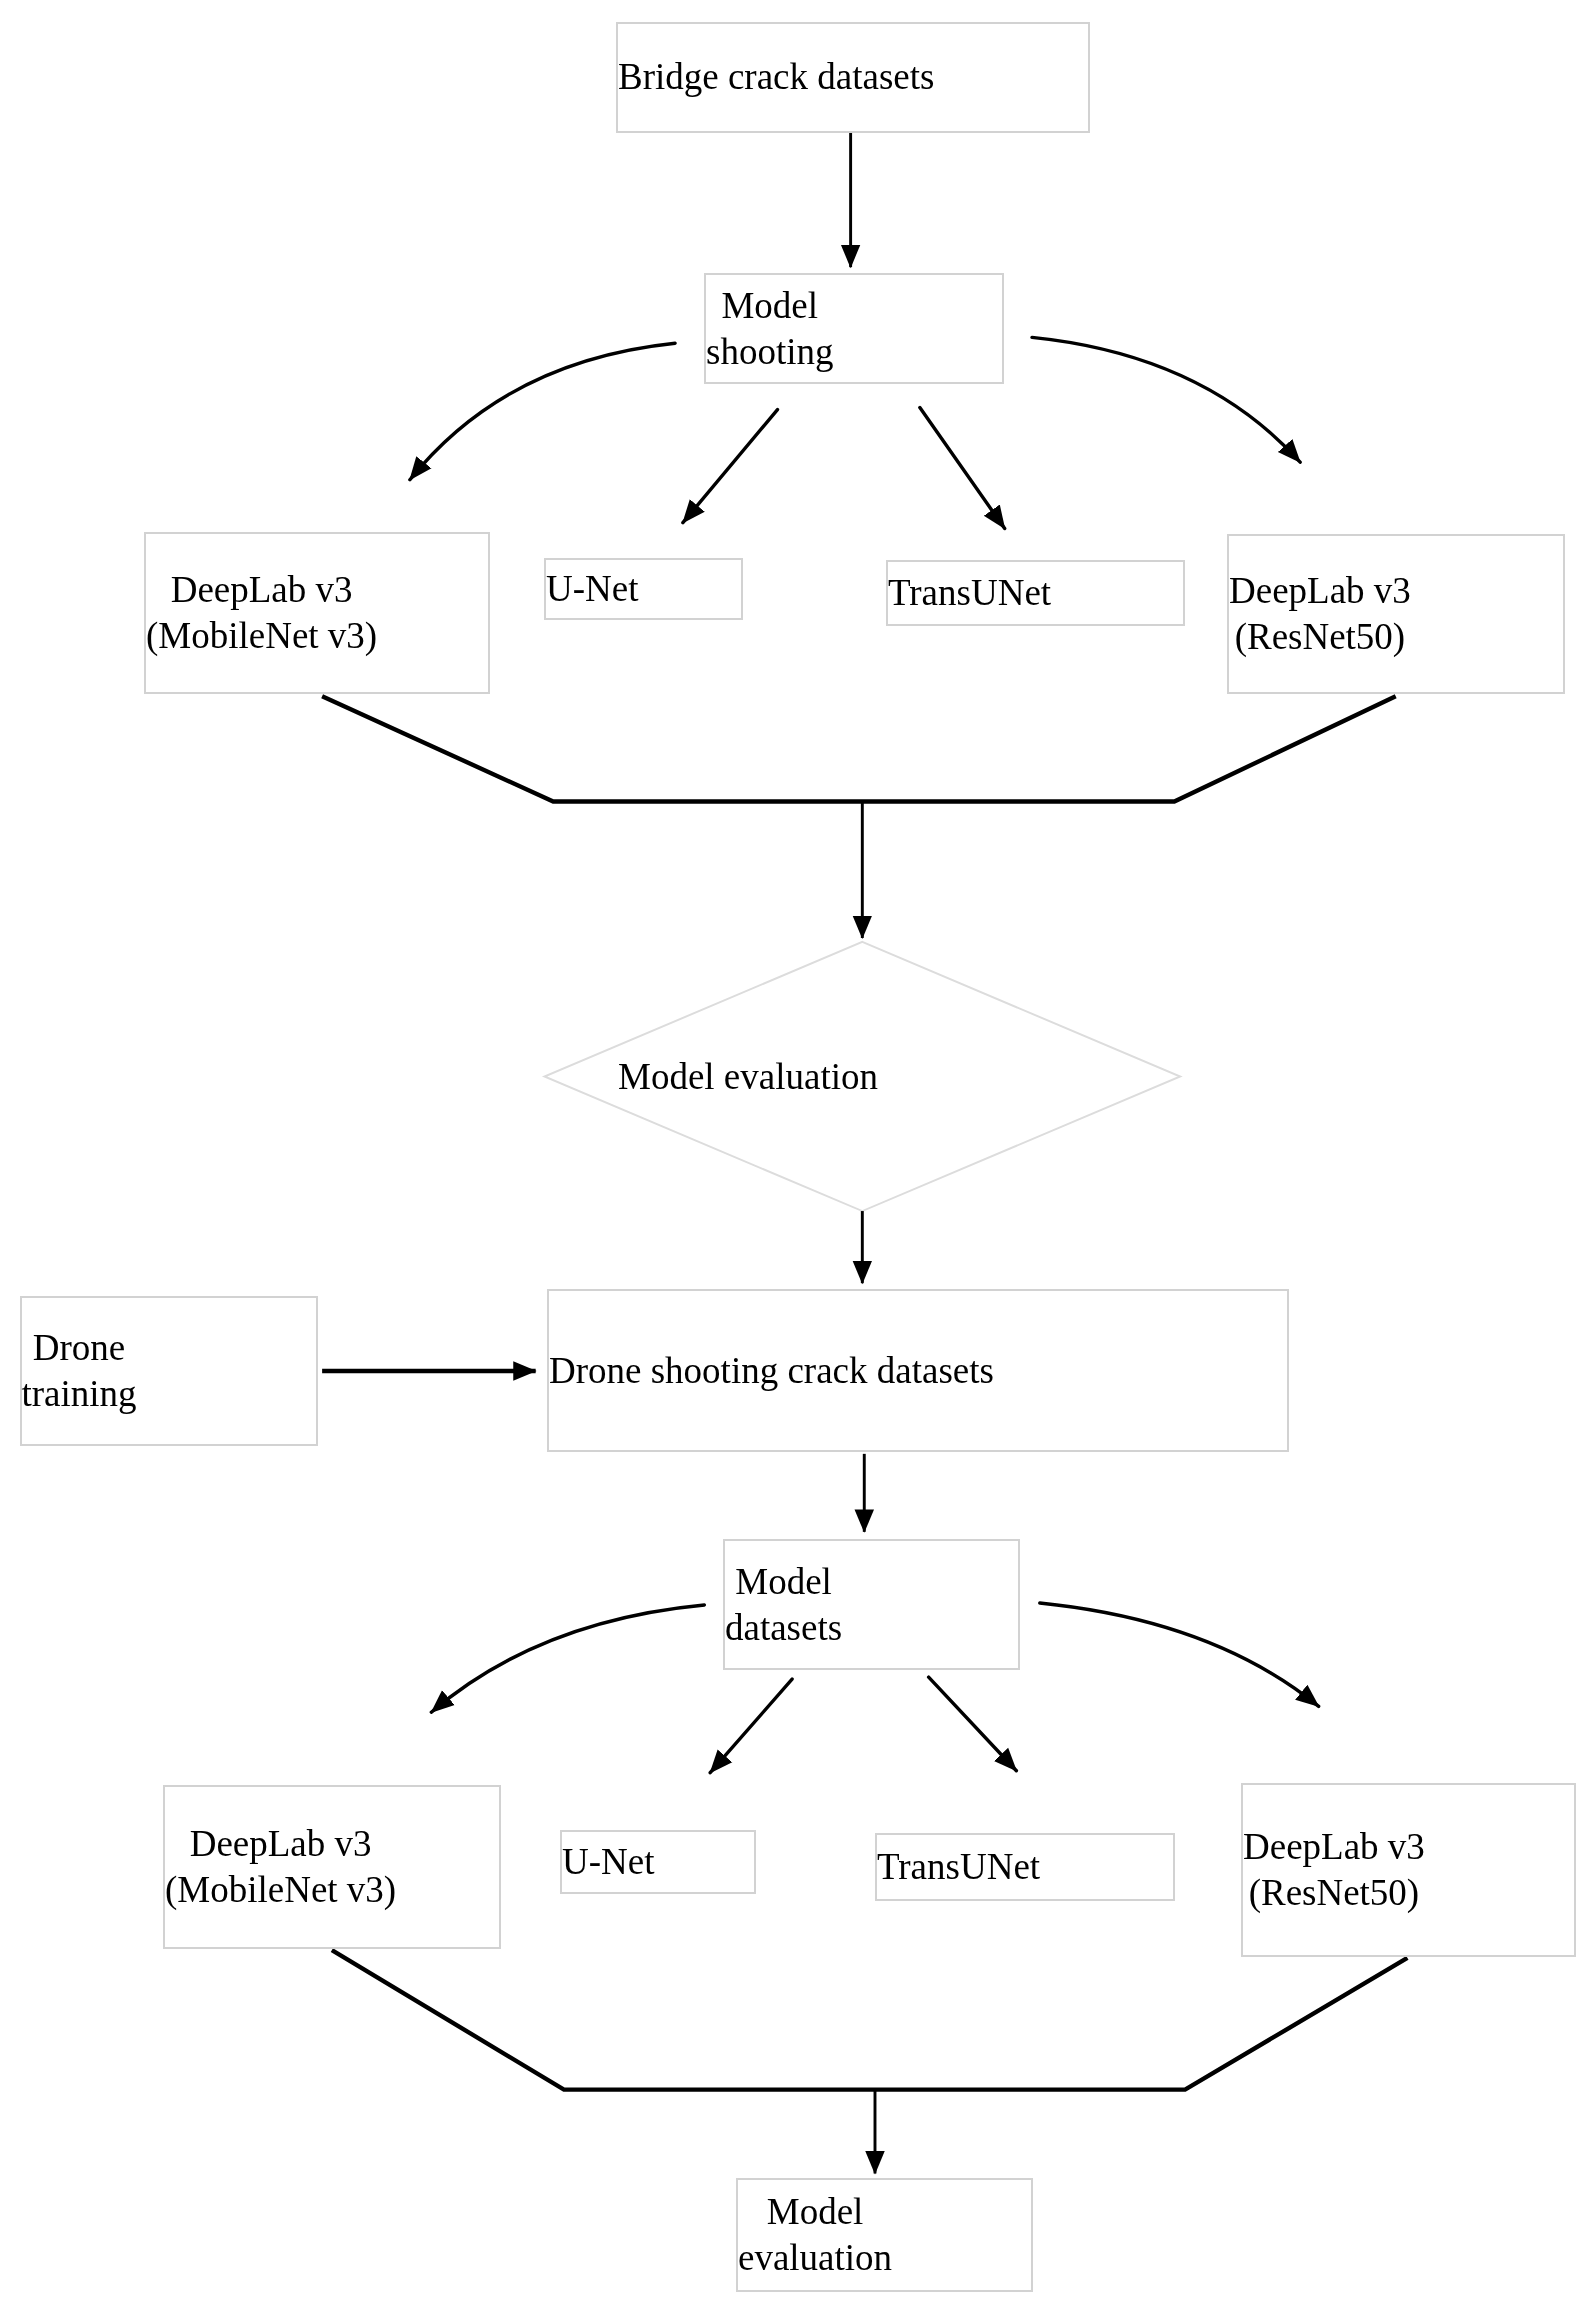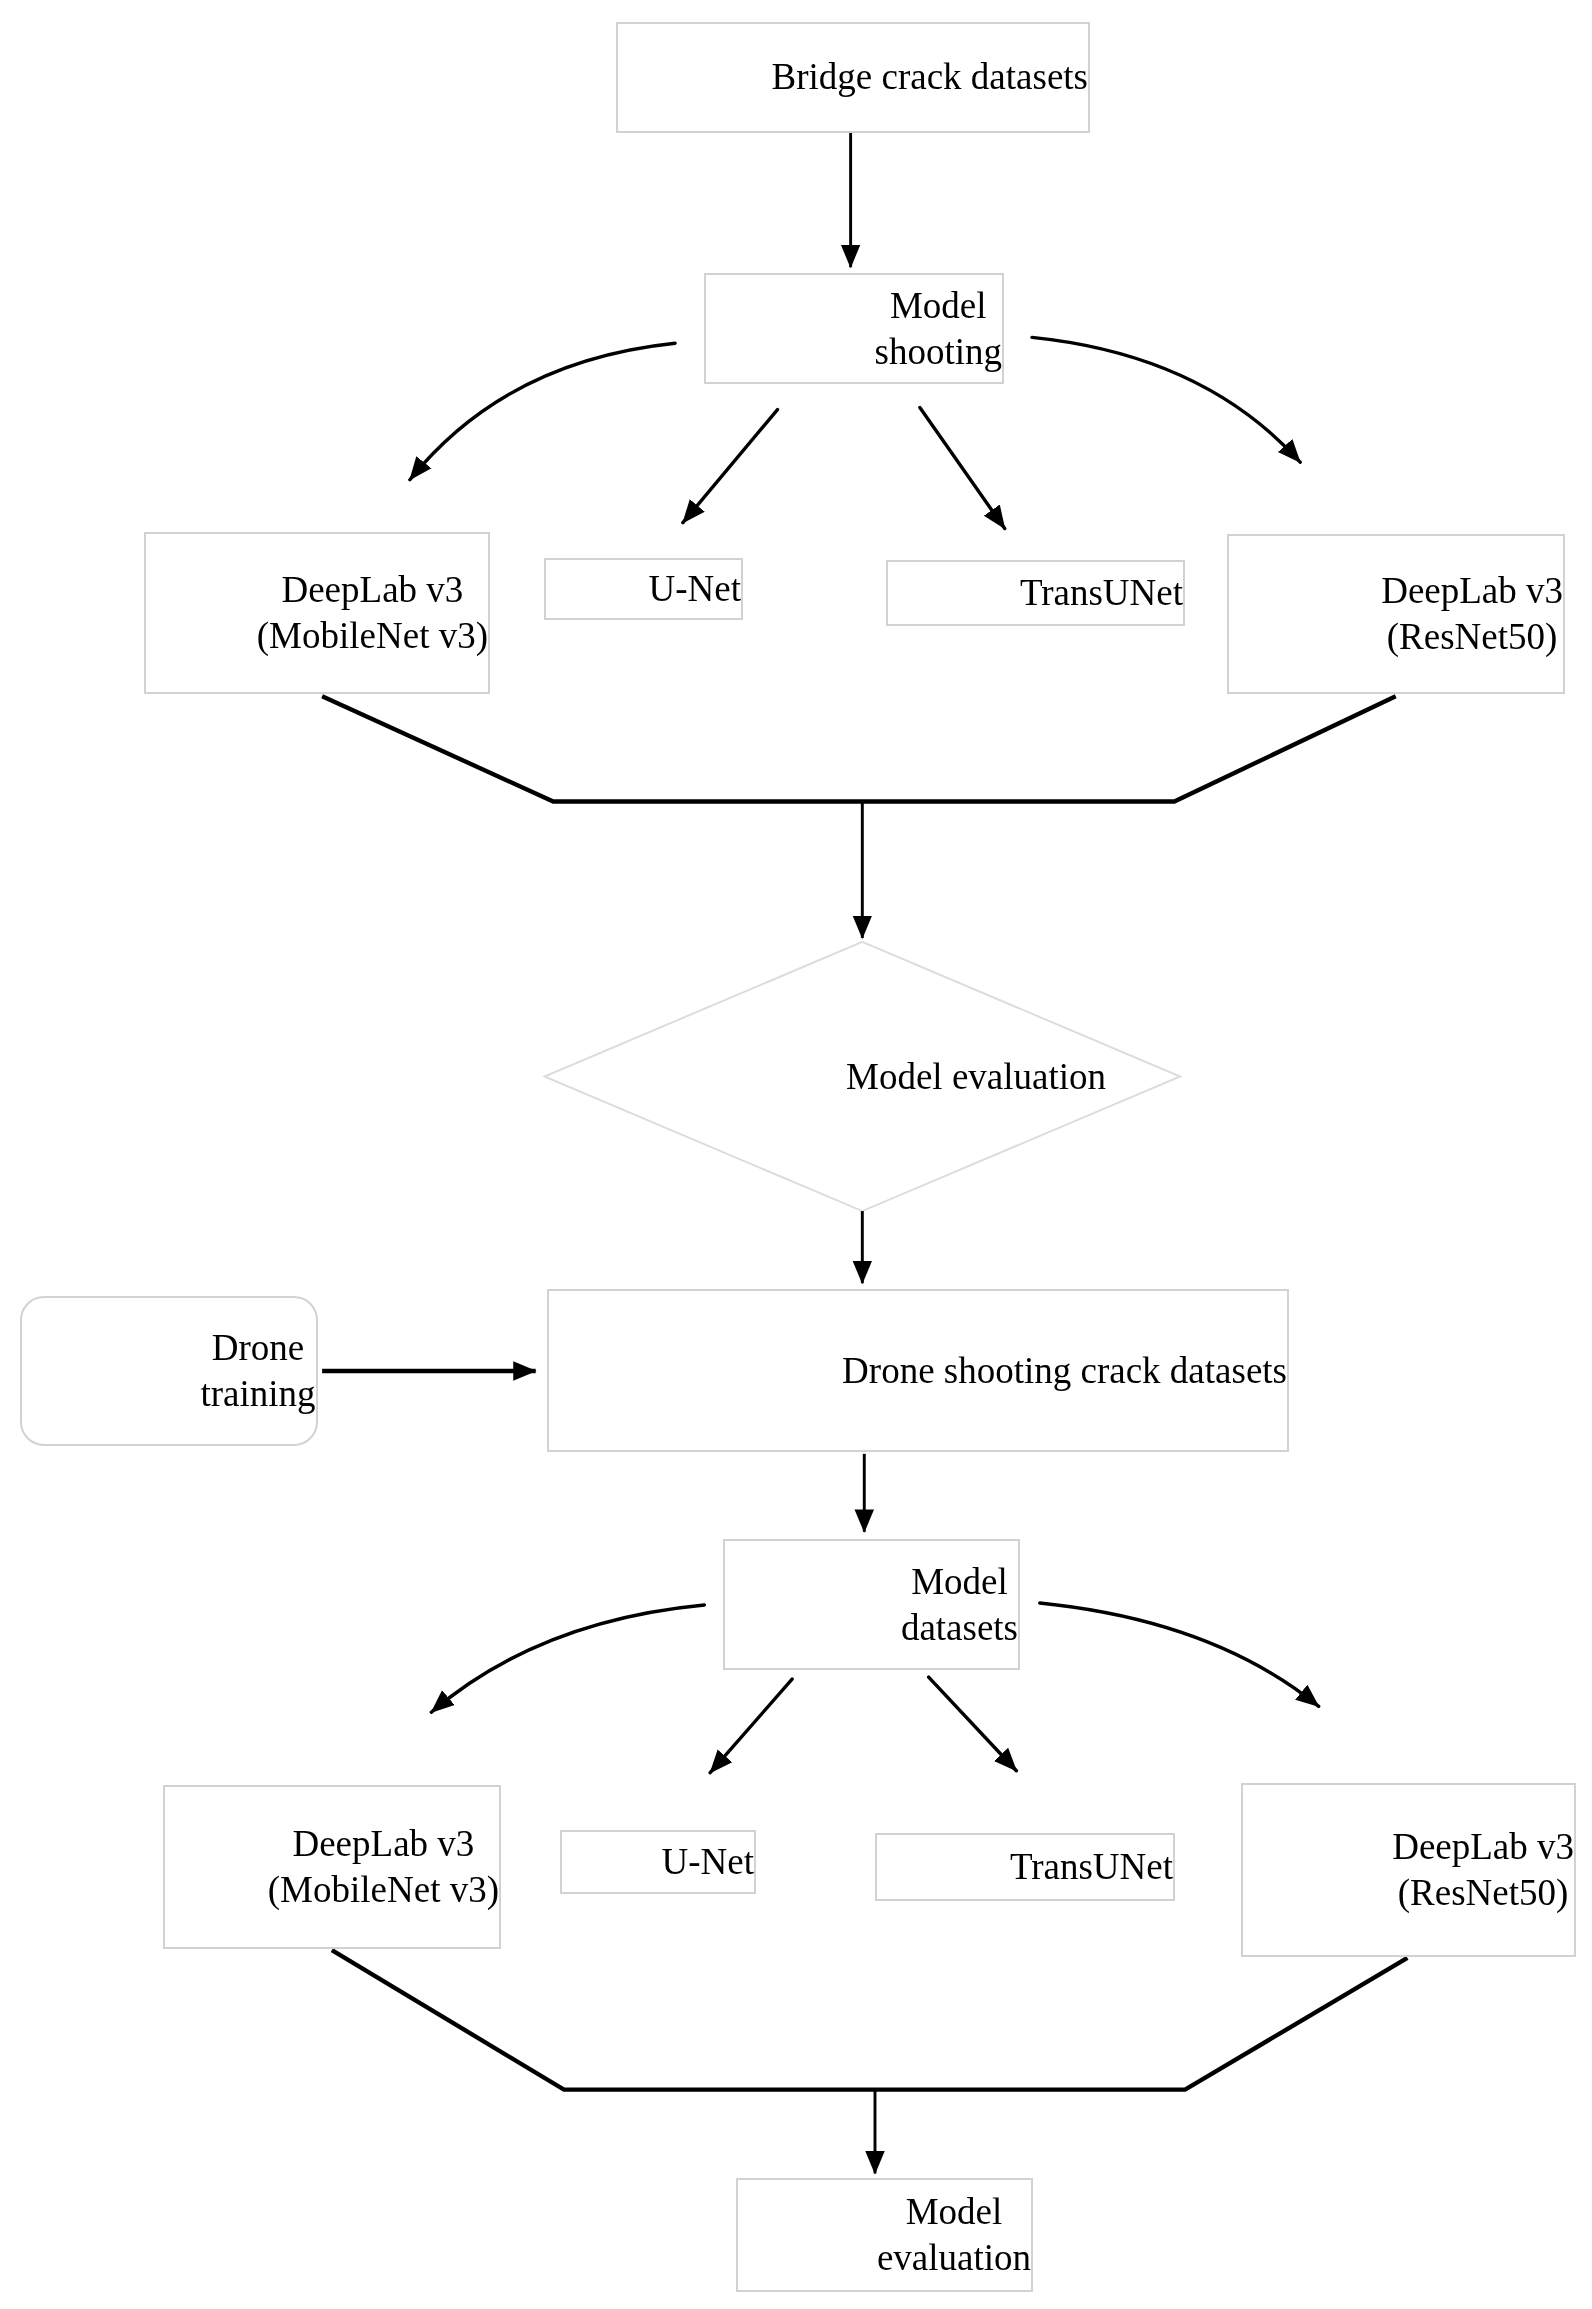--- a/index.html
+++ b/index.html
@@ -22,21 +22,21 @@
   .wire{fill:none;stroke:var(--line-color,#000);}
   .w3{stroke-width:3px;}
   .w35{stroke-width:3.5px;stroke-linecap:round;}
   .w45{stroke-width:4.5px;}
   #ah path{fill:var(--line-color,#000);stroke:none;}
   .diamond{fill:#ffffff;stroke:var(--diamond-border-color,#dcdcdc);stroke-width:2px;}
   .box{
     position:absolute;
     border:2px solid var(--box-border-color,#d2d2d2);
     background:#ffffff;
-    display:flex;align-items:center;justify-content:flex-end;
+    display:flex;align-items:center;justify-content:flex-start;
     text-align:center;
     font-size:37px;line-height:1.24;
     box-sizing:border-box;
   }
   .plain{border:none;background:transparent;}
   .ln{display:block;}
 </style>
 </head>
 <body>
 
@@ -101,21 +101,21 @@
   <div>
     <span class="ln">DeepLab v3</span>
     <span class="ln">(ResNet50)</span>
   </div>
 </div>
 
 <div class="box plain" style="left:618px;top:1050px;width:488px;height:53px;">
   <span class="ln">Model evaluation</span>
 </div>
 
-<div class="box" style="left:19.5px;top:1296px;width:298px;height:150px;border-radius:24px;">
+<div class="box" style="left:19.5px;top:1296px;width:298px;height:150px;">
   <div>
     <span class="ln">Drone</span>
     <span class="ln">training</span>
   </div>
 </div>
 <div class="box" style="left:547px;top:1289px;width:742px;height:163px;">
   <span class="ln">Drone shooting crack datasets</span>
 </div>
 
 <div class="box" style="left:723px;top:1539px;width:297px;height:131px;">

